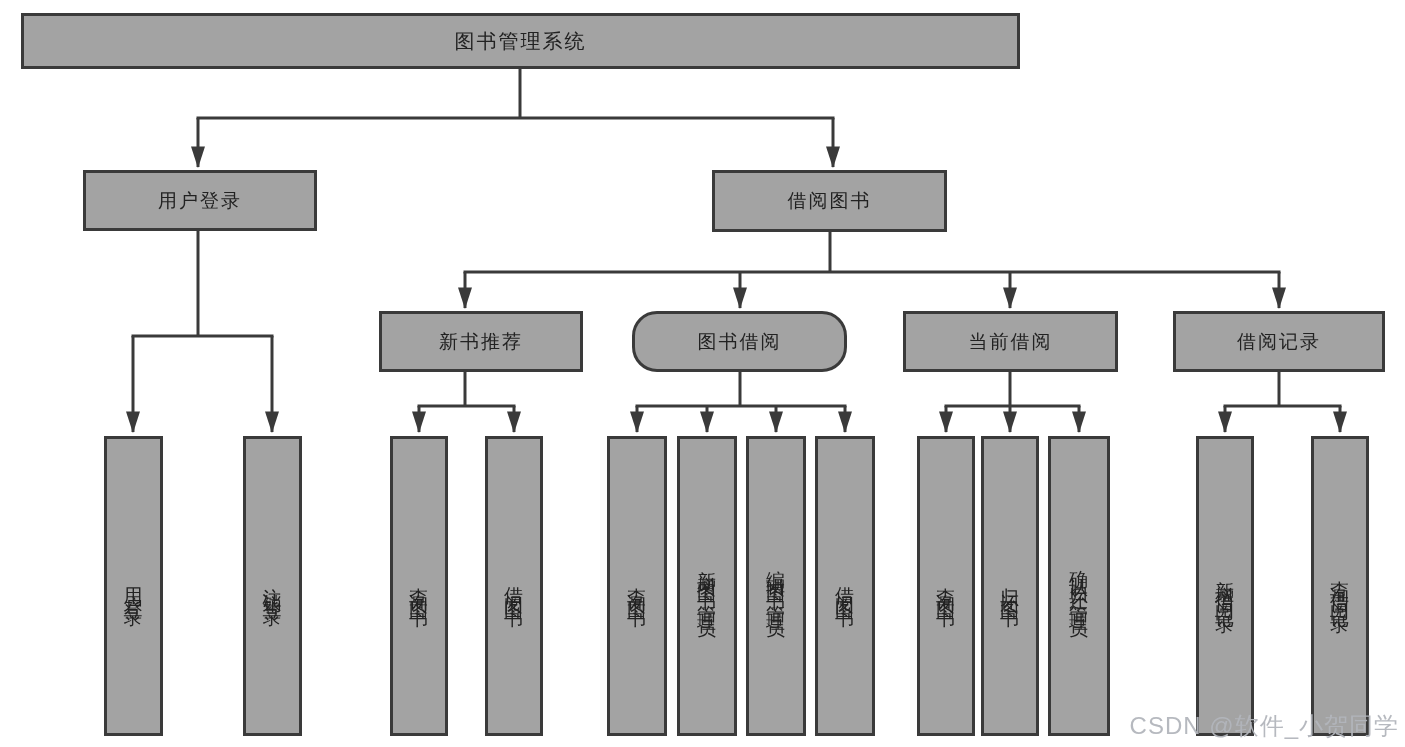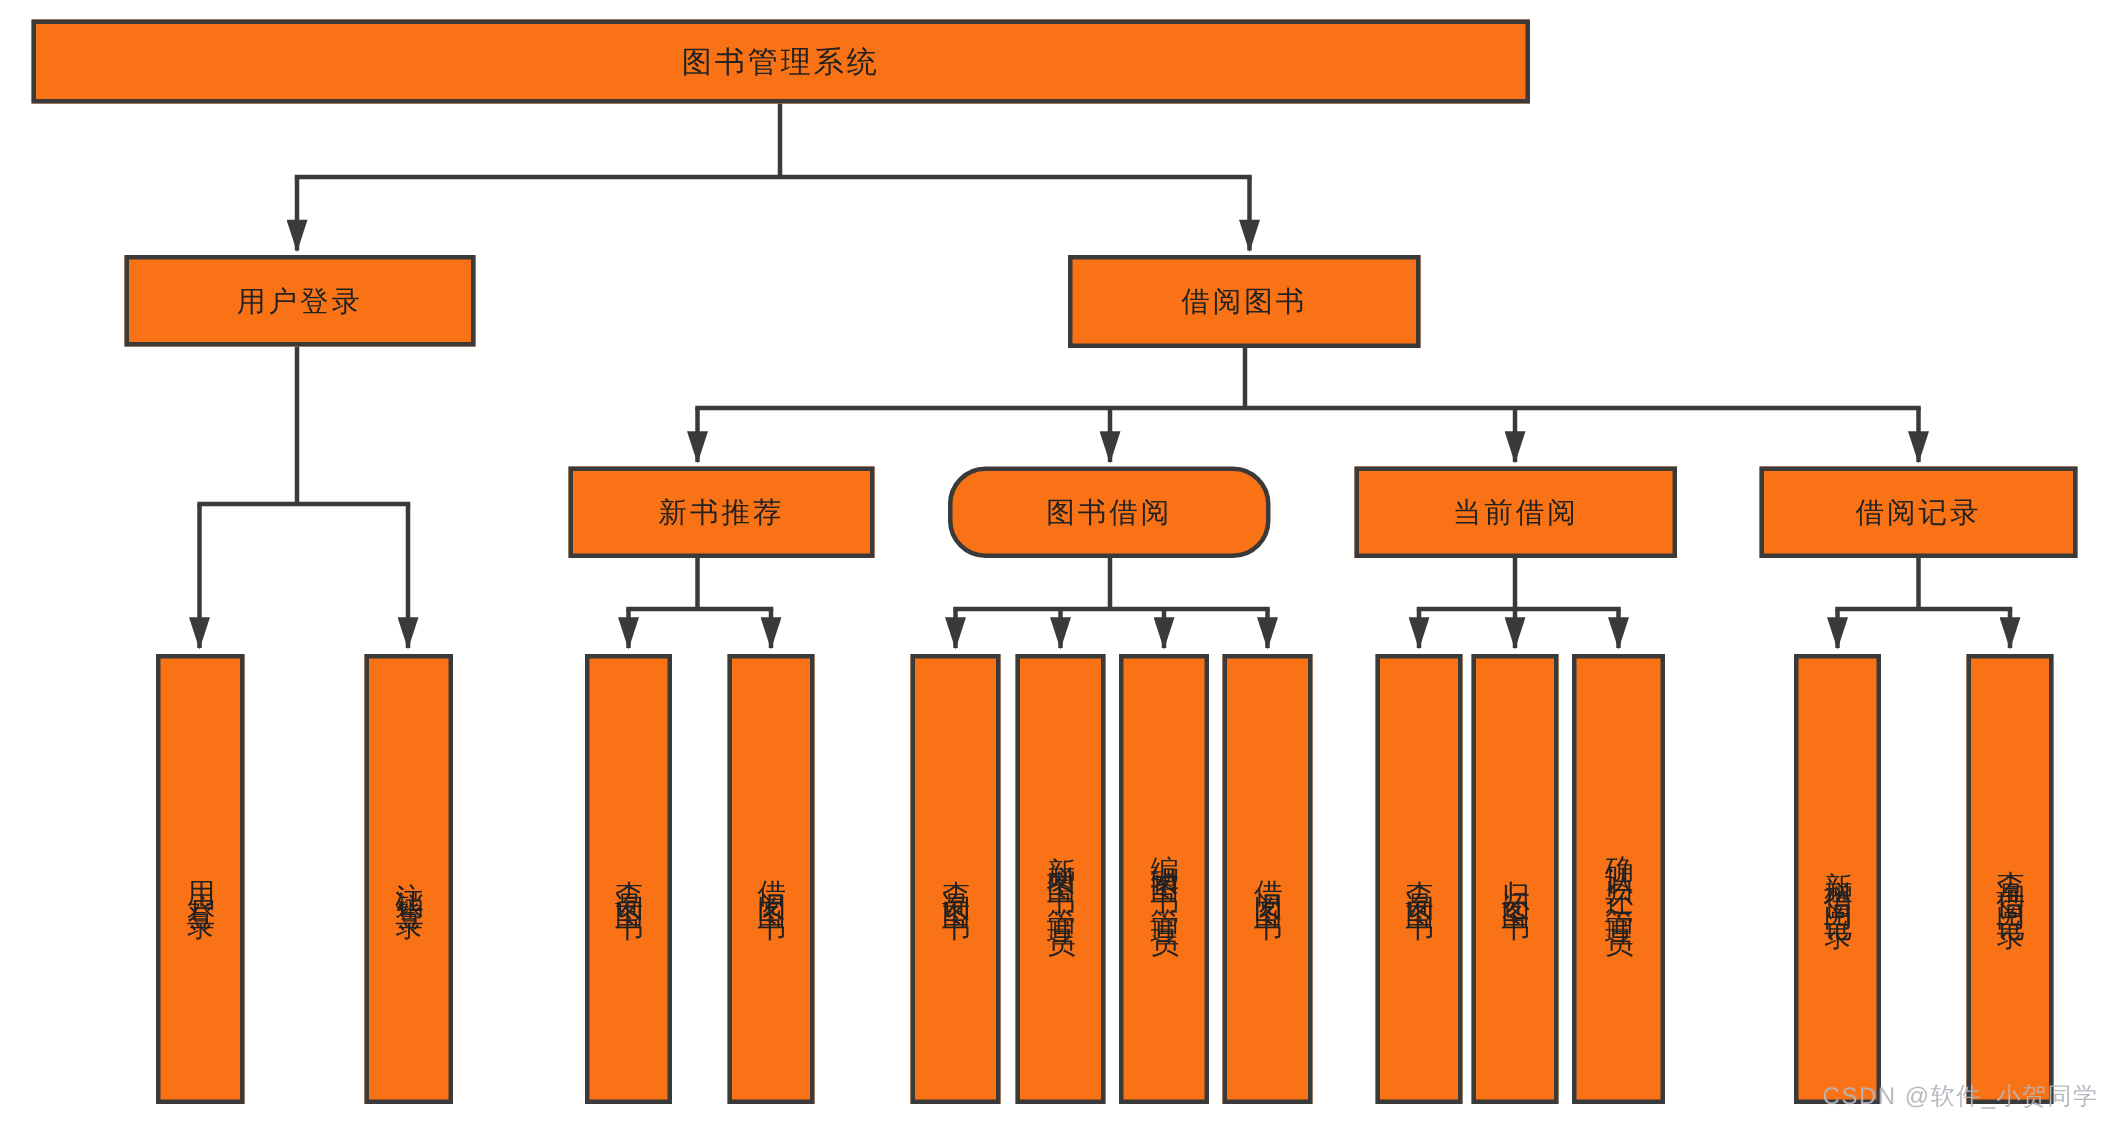--- a/index.html
+++ b/index.html
@@ -8,21 +8,21 @@
     width:1405px;height:747px;
     background:#ffffff;
     font-family:"Liberation Sans","DejaVu Sans",sans-serif;
     color:#222222;
     overflow:hidden;
   }
   #connectors{position:absolute;left:0;top:0;width:1405px;height:747px;}
   .node{
     position:absolute;
     border:3px solid #3a3a3a;
-    background:#f97316;
+    background:#a3a3a3;
     display:flex;align-items:center;justify-content:center;
     box-sizing:border-box;
     font-size:19px;
     letter-spacing:2px;
     white-space:nowrap;
   }
   .node .vtext{
     writing-mode:vertical-rl;
     text-orientation:mixed;
     letter-spacing:7px;
@@ -51,21 +51,21 @@
   .box-b4{left:815px;width:60px;}
   .box-c1{left:917px;width:58px;}
   .box-c2{left:981px;width:58px;}
   .box-c3{left:1048px;width:62px;}
   .box-r1{left:1196px;width:58px;}
   .box-r2{left:1311px;width:58px;}
   
   .watermark{
     position:absolute;
     right:6px;bottom:5px;
-    font-size:16px;
+    font-size:24px;
     letter-spacing:1px;
     color:rgba(178,181,188,0.95);
     z-index:5;
     pointer-events:none;
   }
 </style>
 </head>
 <body>
 
 <div id="stage">

